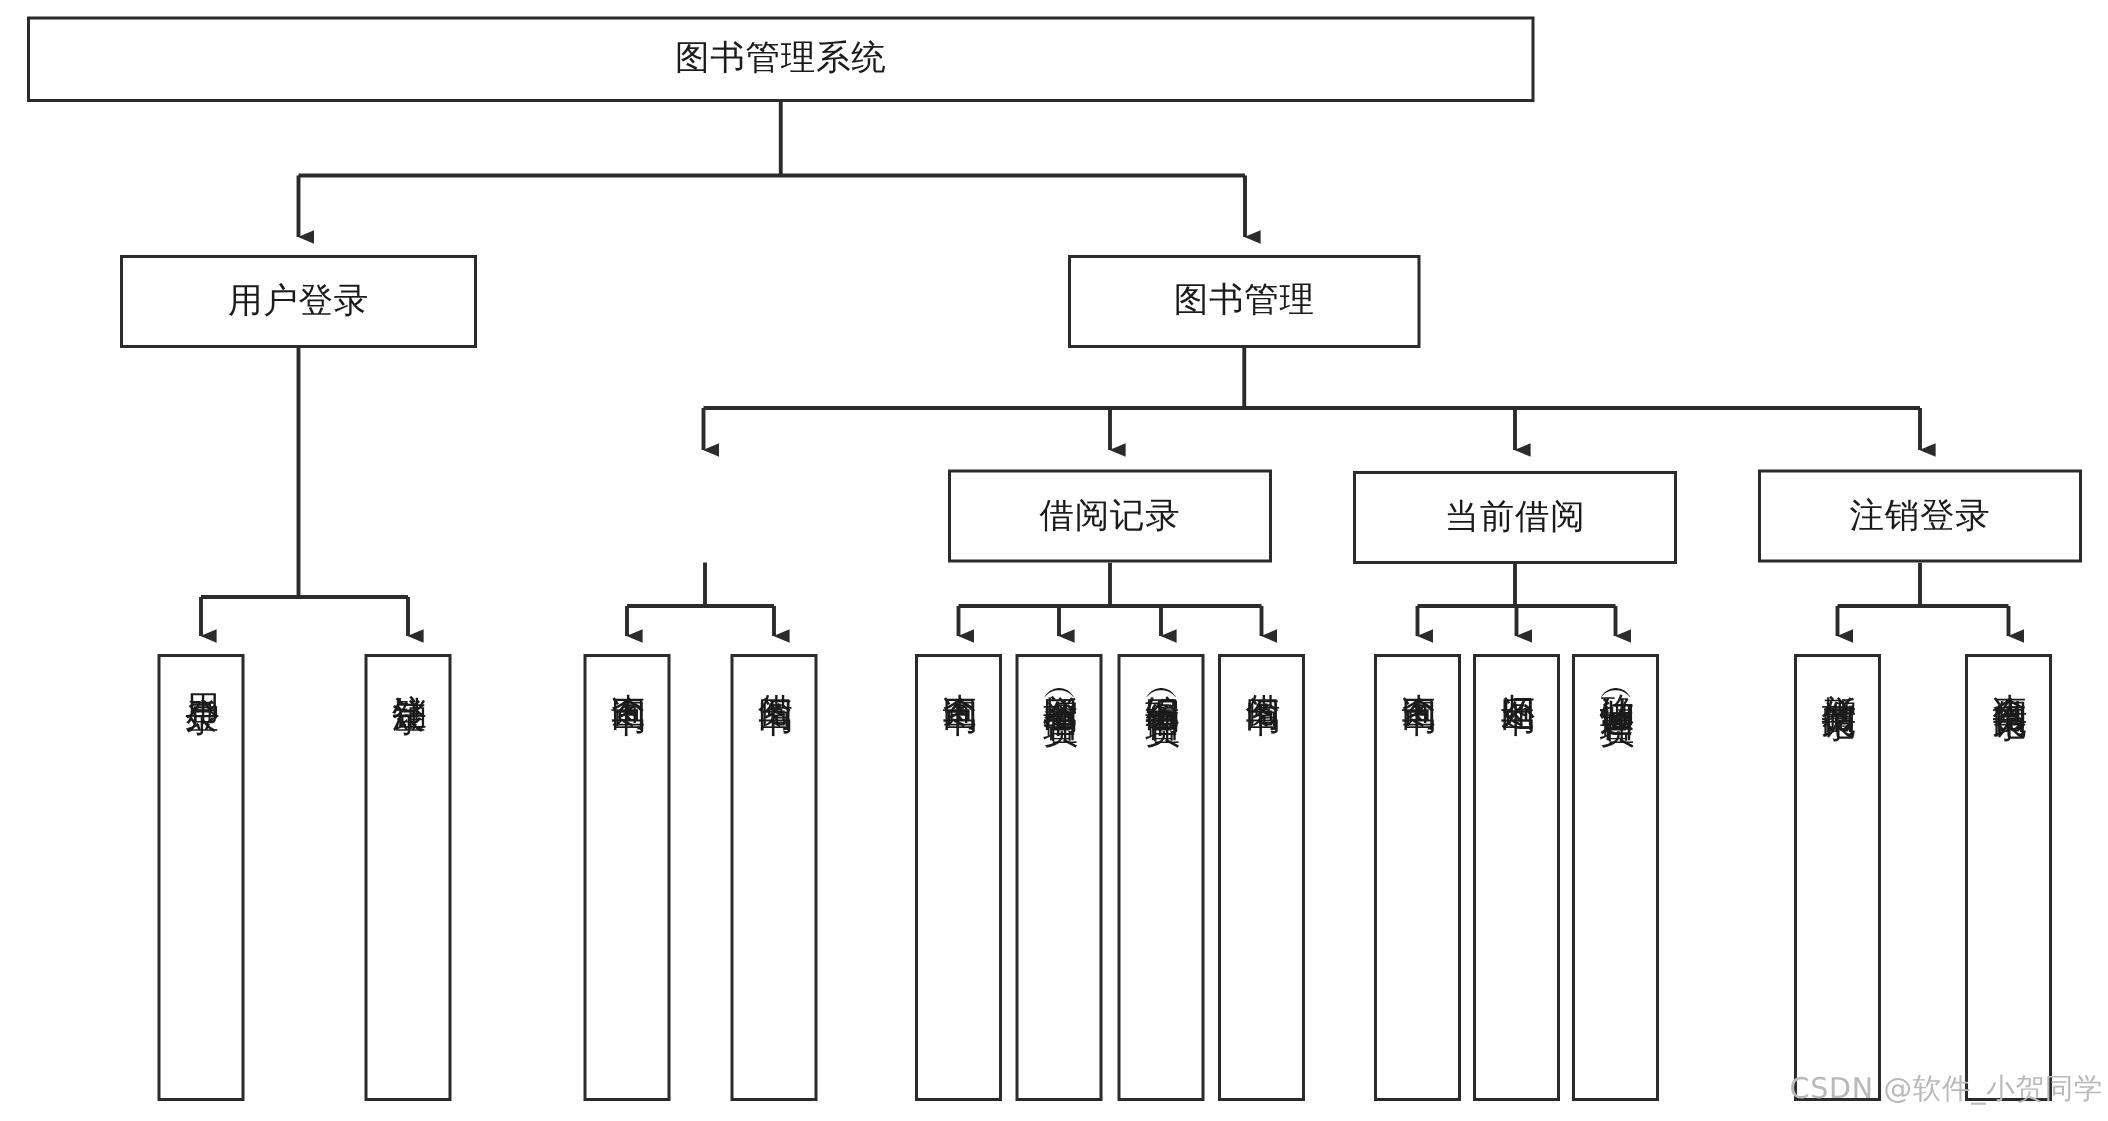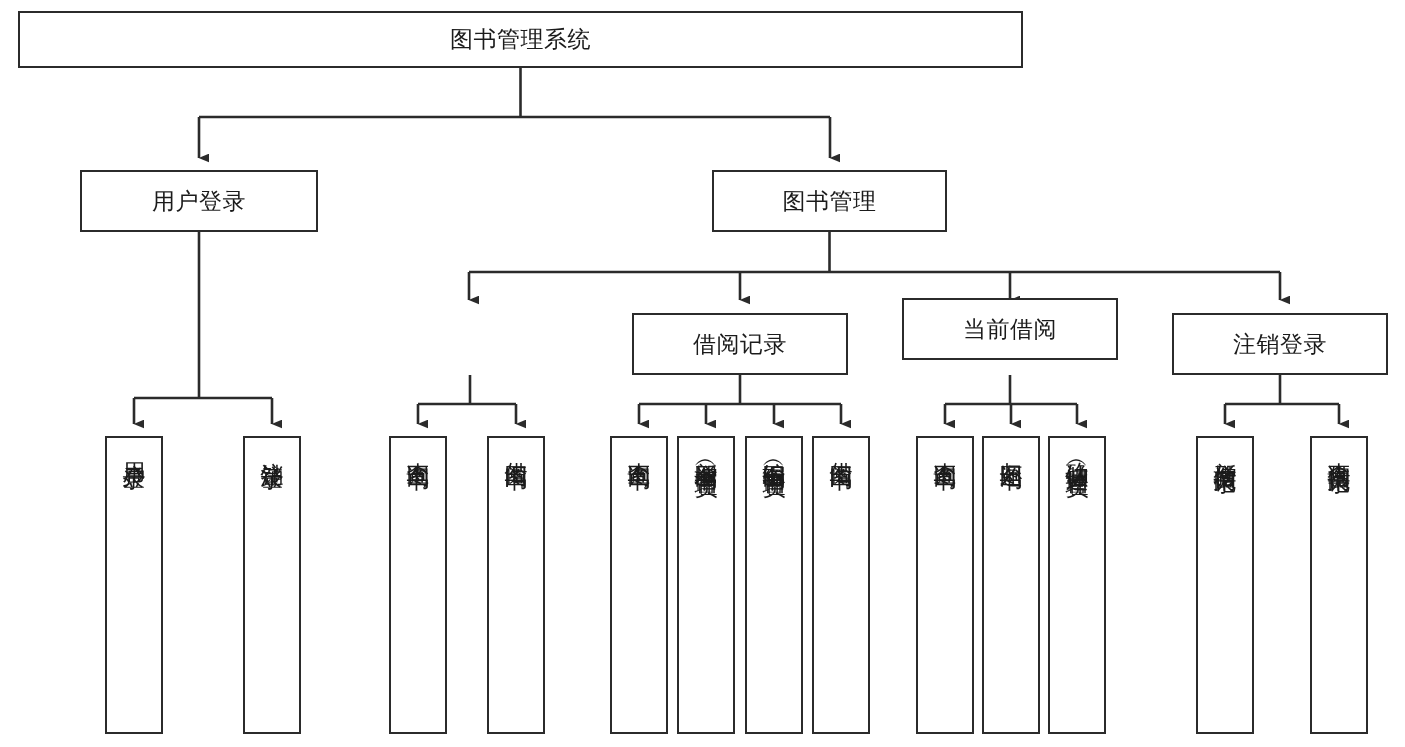--- a/index.html
+++ b/index.html
@@ -122,28 +122,28 @@
     </g>
   </svg>
 
   <div class="node root horizontal" style="left:18px; top:11px; width:1005px; height:57px;">
     <span class="label">图书管理系统</span>
   </div>
 
   <div class="node horizontal" style="left:80px; top:170px; width:238px; height:62px;">
     <span class="label">用户登录</span>
   </div>
-  <div class="node horizontal" style="left:712px; top:170px; width:235px; height:62px;">
+  <div class="node horizontal" style="left:712px; top:170px; width:235px; height:62px;font-family:Liberation Mono, monospace;">
     <span class="label">图书管理</span>
   </div>
 
   <div class="node horizontal" style="left:632px; top:313px; width:216px; height:62px;">
     <span class="label">借阅记录</span>
   </div>
-  <div class="node horizontal" style="left:902px; top:298px; width:216px; height:62px;">
+  <div class="node horizontal" style="left:902px; top:314px; width:216px; height:62px;">
     <span class="label">当前借阅</span>
   </div>
   <div class="node horizontal" style="left:1172px; top:313px; width:216px; height:62px;">
     <span class="label">注销登录</span>
   </div>
 
   <div class="node vertical" style="left:105px; top:436px; width:58px; height:298px;">
     <span class="label">用户登录</span>
   </div>
   <div class="node vertical" style="left:243px; top:436px; width:58px; height:298px;">
@@ -180,14 +180,15 @@
     <span class="label">确认归还（管理员）</span>
   </div>
 
   <div class="node vertical" style="left:1196px; top:436px; width:58px; height:298px;">
     <span class="label">新增借阅记录</span>
   </div>
   <div class="node vertical" style="left:1310px; top:436px; width:58px; height:298px;">
     <span class="label">查询借阅记录</span>
   </div>
 
+  <div class="watermark" style="left:1193px; top:713px;">CSDN @软件_小贺同学</div>
 
 </div>
 
 </body></html>

